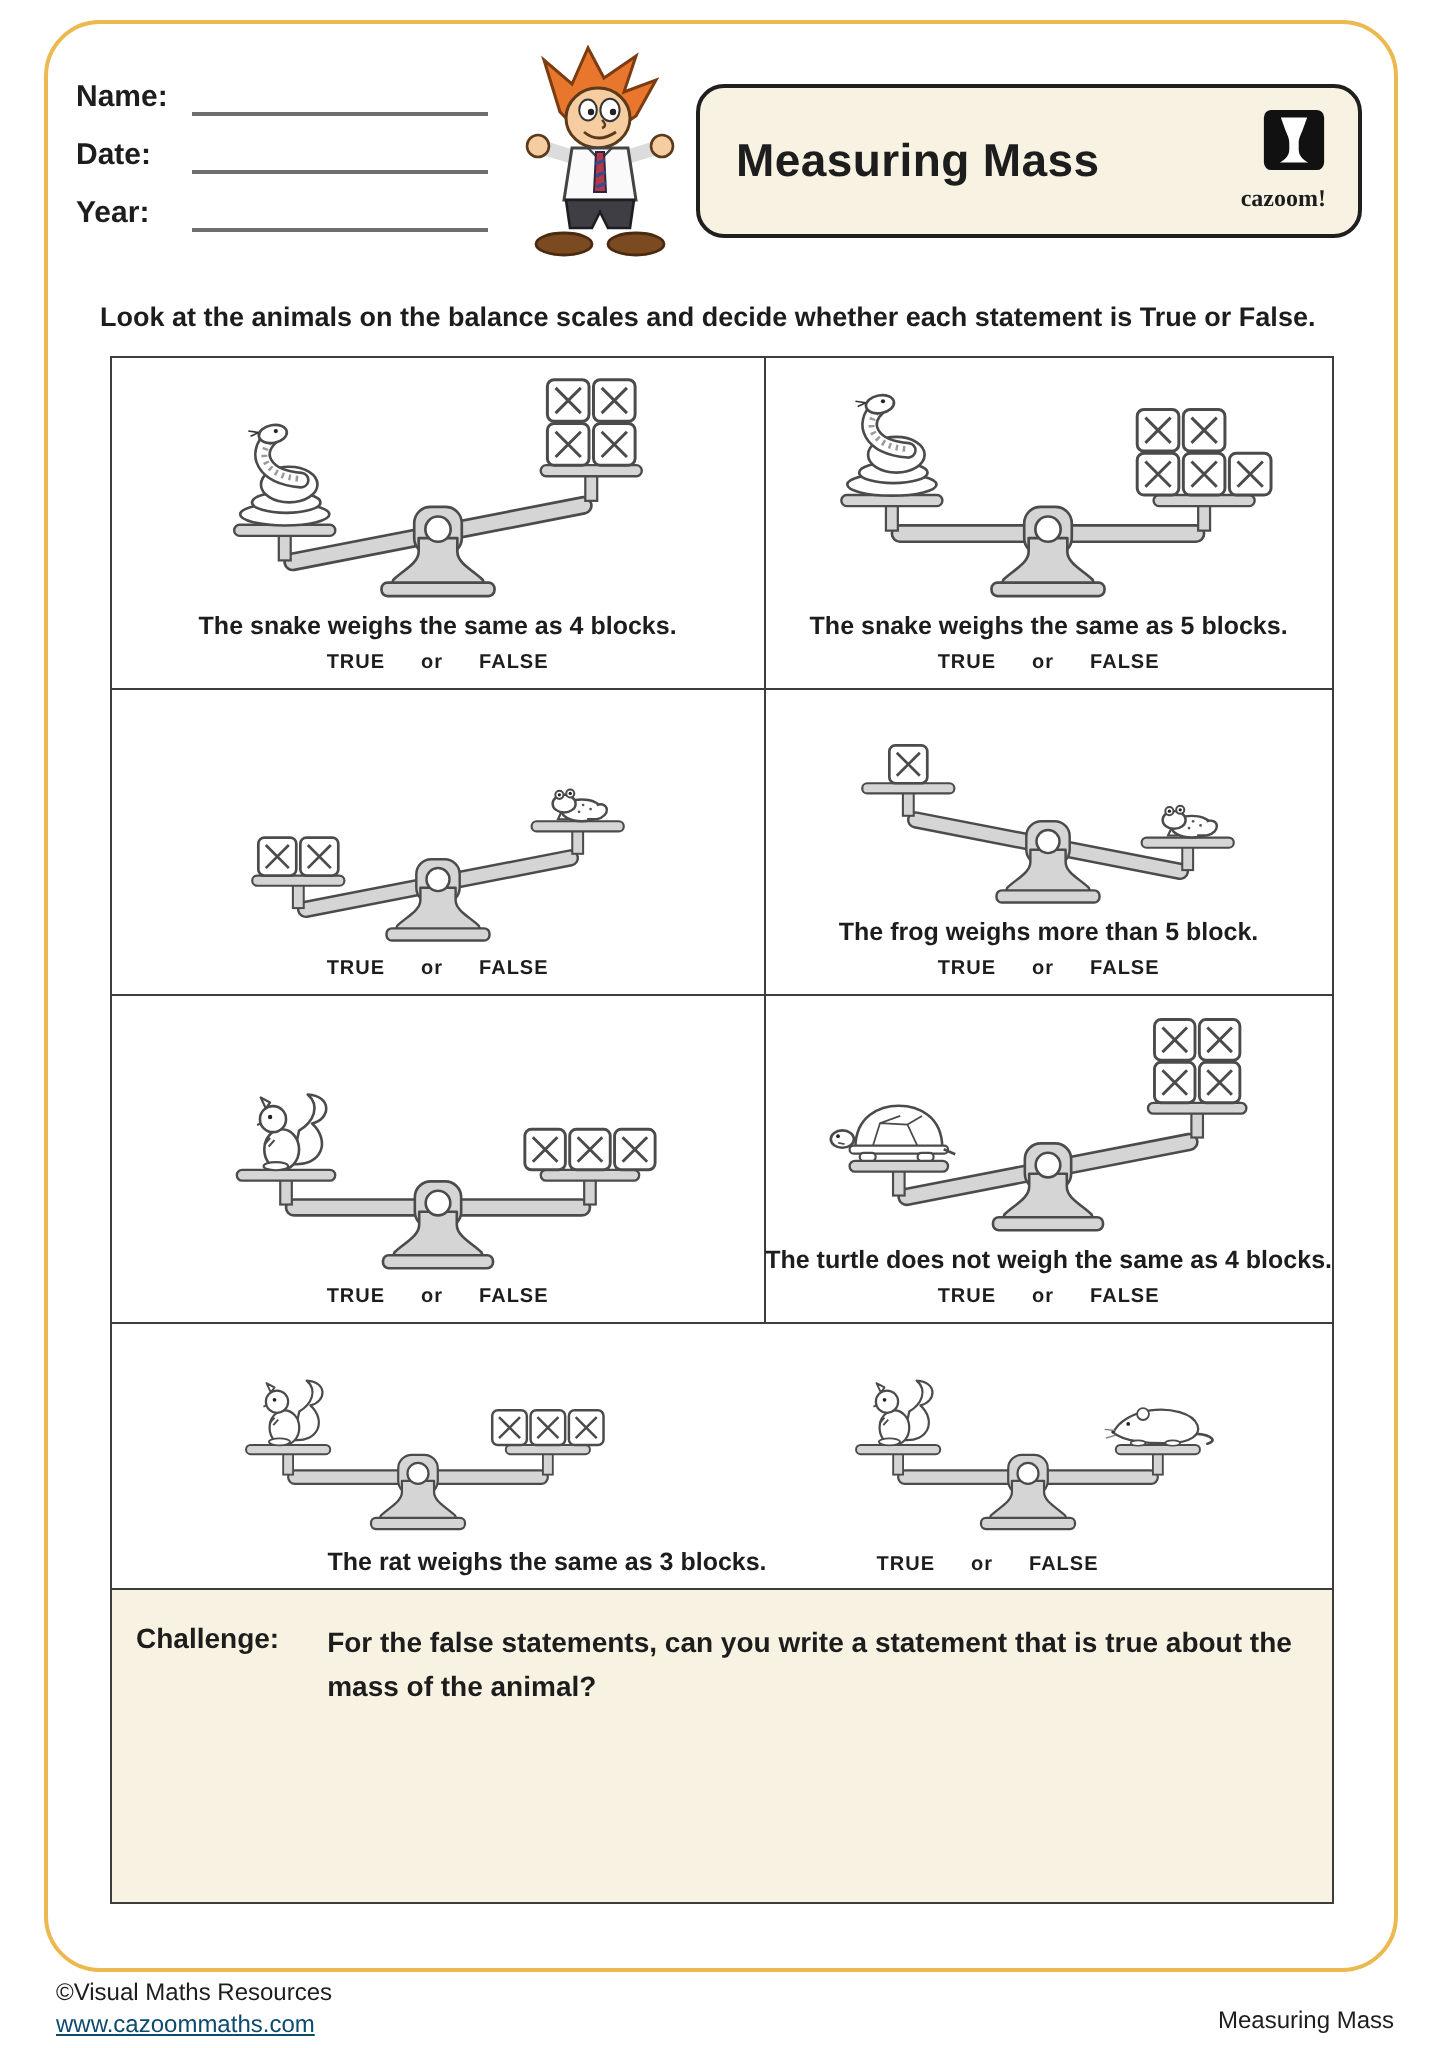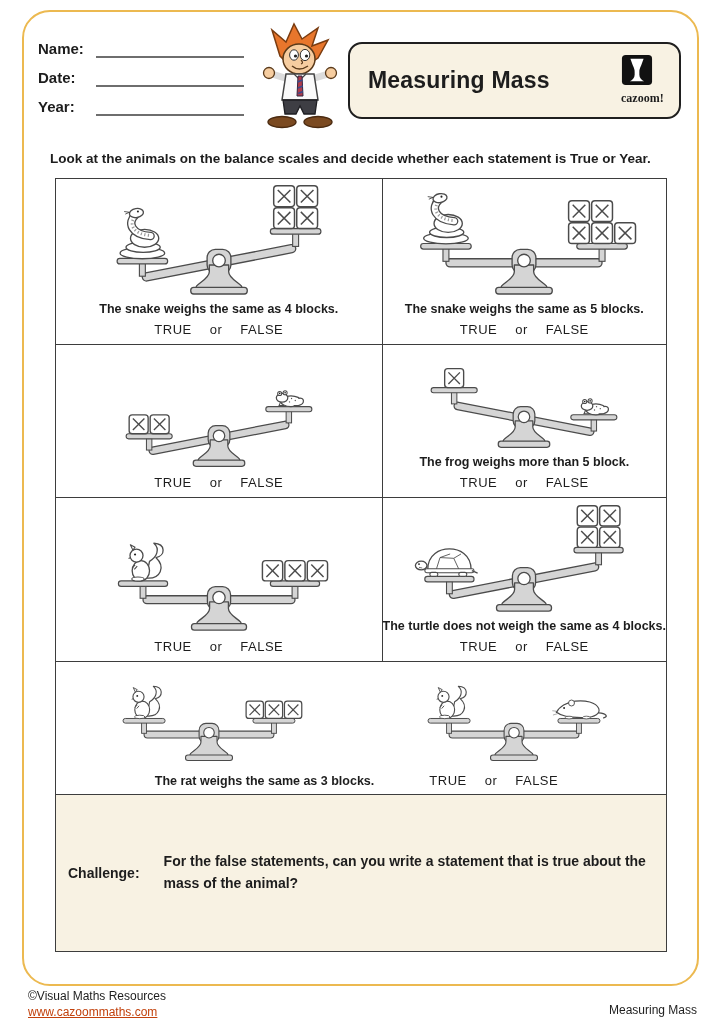--- a/index.html
+++ b/index.html
@@ -19,61 +19,61 @@
   .field-line{width:148px;border-bottom:2px solid #6e6e6e;height:16px;}
   
   .mascot{position:absolute;left:252px;top:22px;}
   
   .title-box{
     position:absolute;left:348px;top:42px;width:333px;height:77px;box-sizing:border-box;
     background:var(--cream,#F8F2E3);border:2px solid #1f1f1f;border-radius:14px;
     display:flex;align-items:center;
   }
   .title-text{font-size:23px;font-weight:bold;margin-left:18px;letter-spacing:0.2px;}
-  .logo{position:absolute;right:0;top:10px;width:58px;text-align:left;}
+  .logo{position:absolute;right:16px;top:10px;width:58px;text-align:right;}
   .logo-word{font-family:"Liberation Serif","DejaVu Serif",serif;font-weight:bold;font-size:12px;margin-top:1px;}
   
   .instruction{position:absolute;left:50px;top:151px;width:625px;font-size:13.5px;font-weight:bold;}
   
   .grid{
     position:absolute;left:55px;top:178px;width:612px;box-sizing:border-box;
     border:1.5px solid #3d3d3d;display:grid;grid-template-columns:1fr;
     grid-template-rows:166px 153px 164px 133px 156px;
   }
   .cell{
     display:flex;flex-direction:column;align-items:center;justify-content:flex-end;
     padding-bottom:7px;box-sizing:border-box;border-bottom:1.5px solid #3d3d3d;
   }
   .cell.leftcol{border-right:1.5px solid #3d3d3d;}
   .statement{font-size:12.5px;font-weight:bold;white-space:nowrap;margin-top:5px;}
-  .tf-line{margin-top:6px;font-size:13px;font-weight:normal;}
+  .tf-line{margin-top:6px;font-size:10px;font-weight:bold;}
   .tf-line span{margin:0 9px;letter-spacing:0.5px;}
   .scale-box svg{display:block;}
   .scale-r1{width:280px;height:113px;}
   .scale-r2{width:280px;height:103px;}
   .scale-r3{width:280px;height:110px;}
   .scale-r4{width:280px;height:94px;}
   
   .wide-cell{
     grid-column:1 / span 2;display:flex;flex-direction:column;justify-content:flex-end;
     padding-bottom:6px;box-sizing:border-box;border-bottom:1.5px solid #3d3d3d;
   }
   .scale-pair{display:flex;justify-content:space-around;align-items:flex-end;}
   .wide-bottom{display:flex;justify-content:center;align-items:baseline;gap:46px;margin-top:4px;}
   .wide-bottom .statement{margin-top:0;}
   
   .challenge-cell{
     grid-column:1 / span 2;background:var(--cream,#F8F2E3);
-    display:flex;align-items:center;gap:24px;padding:16px 12px;box-sizing:border-box;
+    display:flex;align-items:flex-start;gap:24px;padding:16px 12px;box-sizing:border-box;
   }
   .challenge-label{font-weight:bold;font-size:14px;white-space:nowrap;}
   .challenge-text{font-weight:bold;font-size:14px;line-height:1.55;width:505px;}
   
   .footer-left{position:absolute;left:28px;top:988px;font-size:12px;line-height:1.35;}
-  .footer-link{color:#c2410c;text-decoration:underline;}
+  .footer-link{color:#0c4a6e;text-decoration:underline;}
   .footer-right{position:absolute;right:24px;top:1003px;font-size:12px;}
 </style>
 </head>
 <body>
 
 <div class="sheet-border"></div>
 
 <div class="fields">
   <div class="field-row">
     <span class="field-label">Name:</span>
@@ -123,21 +123,21 @@
   <div class="title-text">Measuring Mass</div>
   <div class="logo">
     <svg width="32" height="32" viewBox="0 0 34 34">
       <rect x="1" y="1" width="32" height="32" rx="4" fill="#111"></rect>
       <path d="M10,5 L24,5 L21.5,12 C20,15.5 19.5,16.5 19.5,19 L19.5,22 C19.5,25.5 22,27.5 24.5,29 L9.5,29 C12,27.5 14.5,25.5 14.5,22 L14.5,19 C14.5,16.5 14,15.5 12.5,12 Z" fill="#fff"></path>
     </svg>
     <div class="logo-word">cazoom!</div>
   </div>
 </div>
 
-<div class="instruction">Look at the animals on the balance scales and decide whether each statement is True or Year.</div>
+<div class="instruction">Look at the animals on the balance scales and decide whether each statement is True or False.</div>
 
 <div class="grid">
 
   <div class="cell leftcol">
     <div class="scale-box scale-r1">
         <svg viewBox="0 -6 300 152" width="100%" height="100%" preserveAspectRatio="xMidYMax meet">
           <g transform="rotate(-11 150 100)">
             <rect x="45" y="94.5" width="210" height="11" rx="5.5" fill="#D5D5D5" stroke="#4B4B4B" stroke-width="1.8"></rect>
           </g>
           <rect x="42.929145737995285" y="100.0349445145372" width="8" height="18" fill="#D5D5D5" stroke="#4B4B4B" stroke-width="1.5"></rect>

